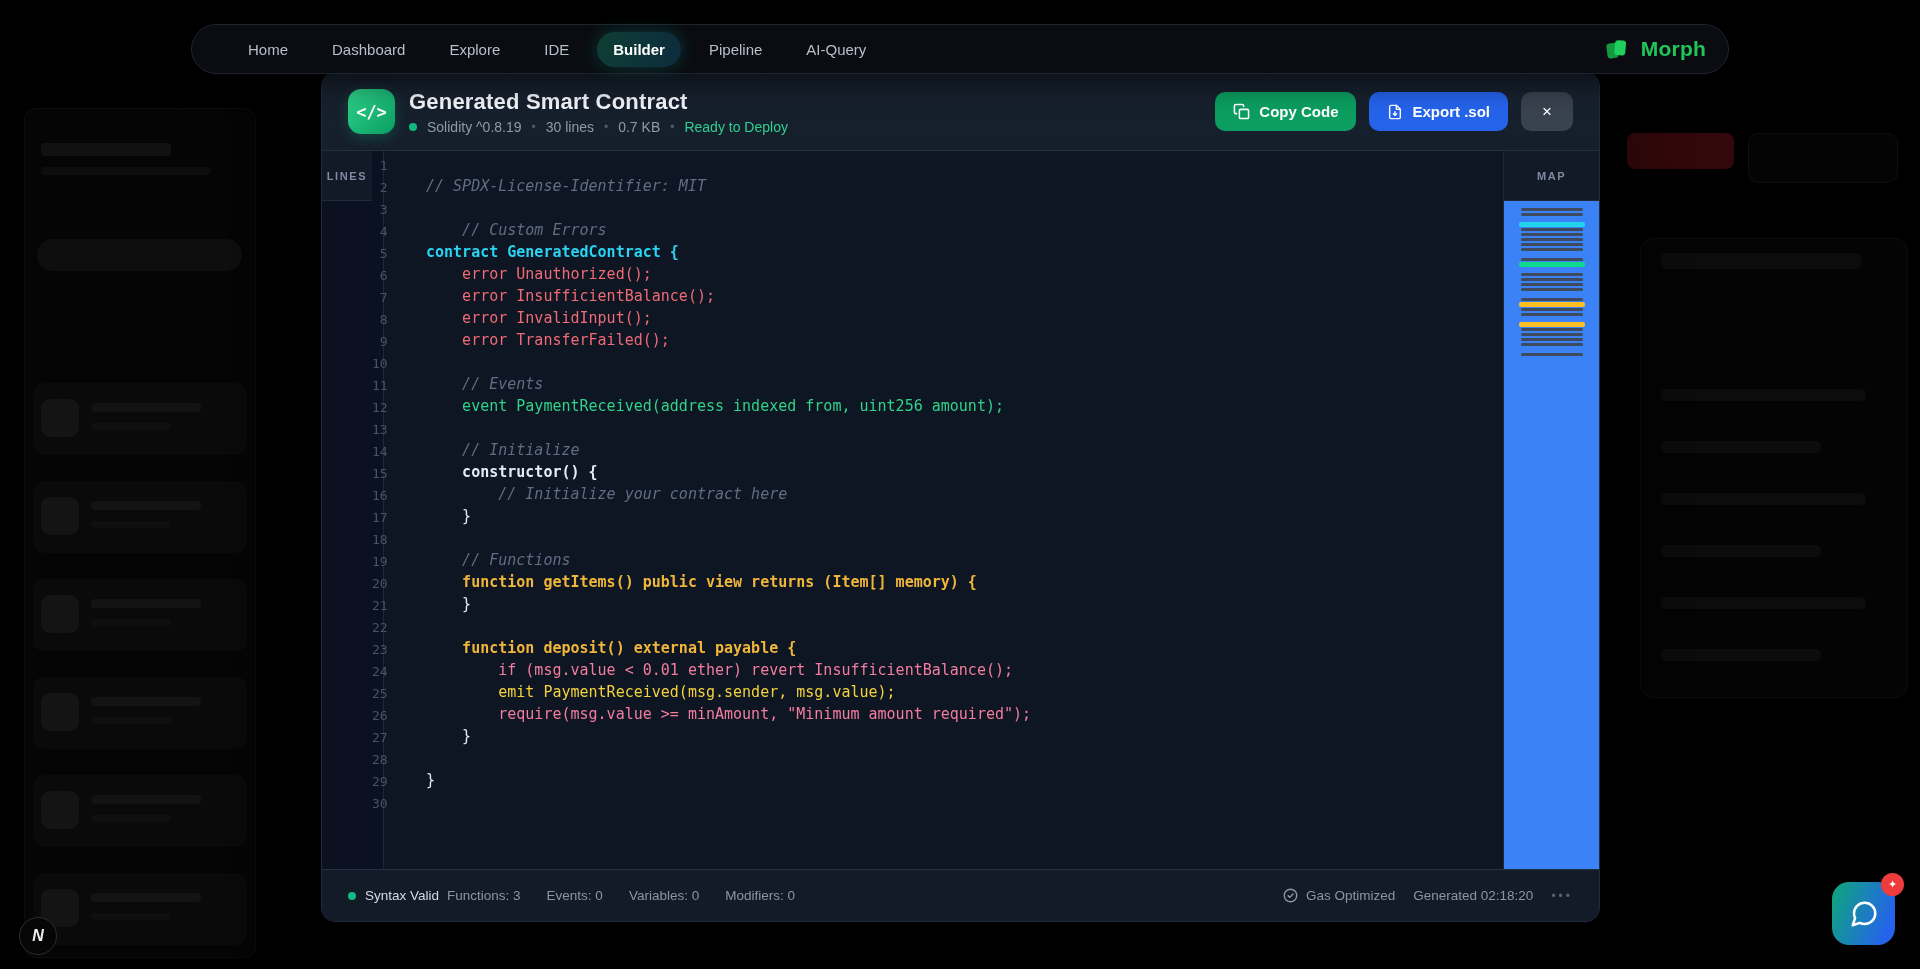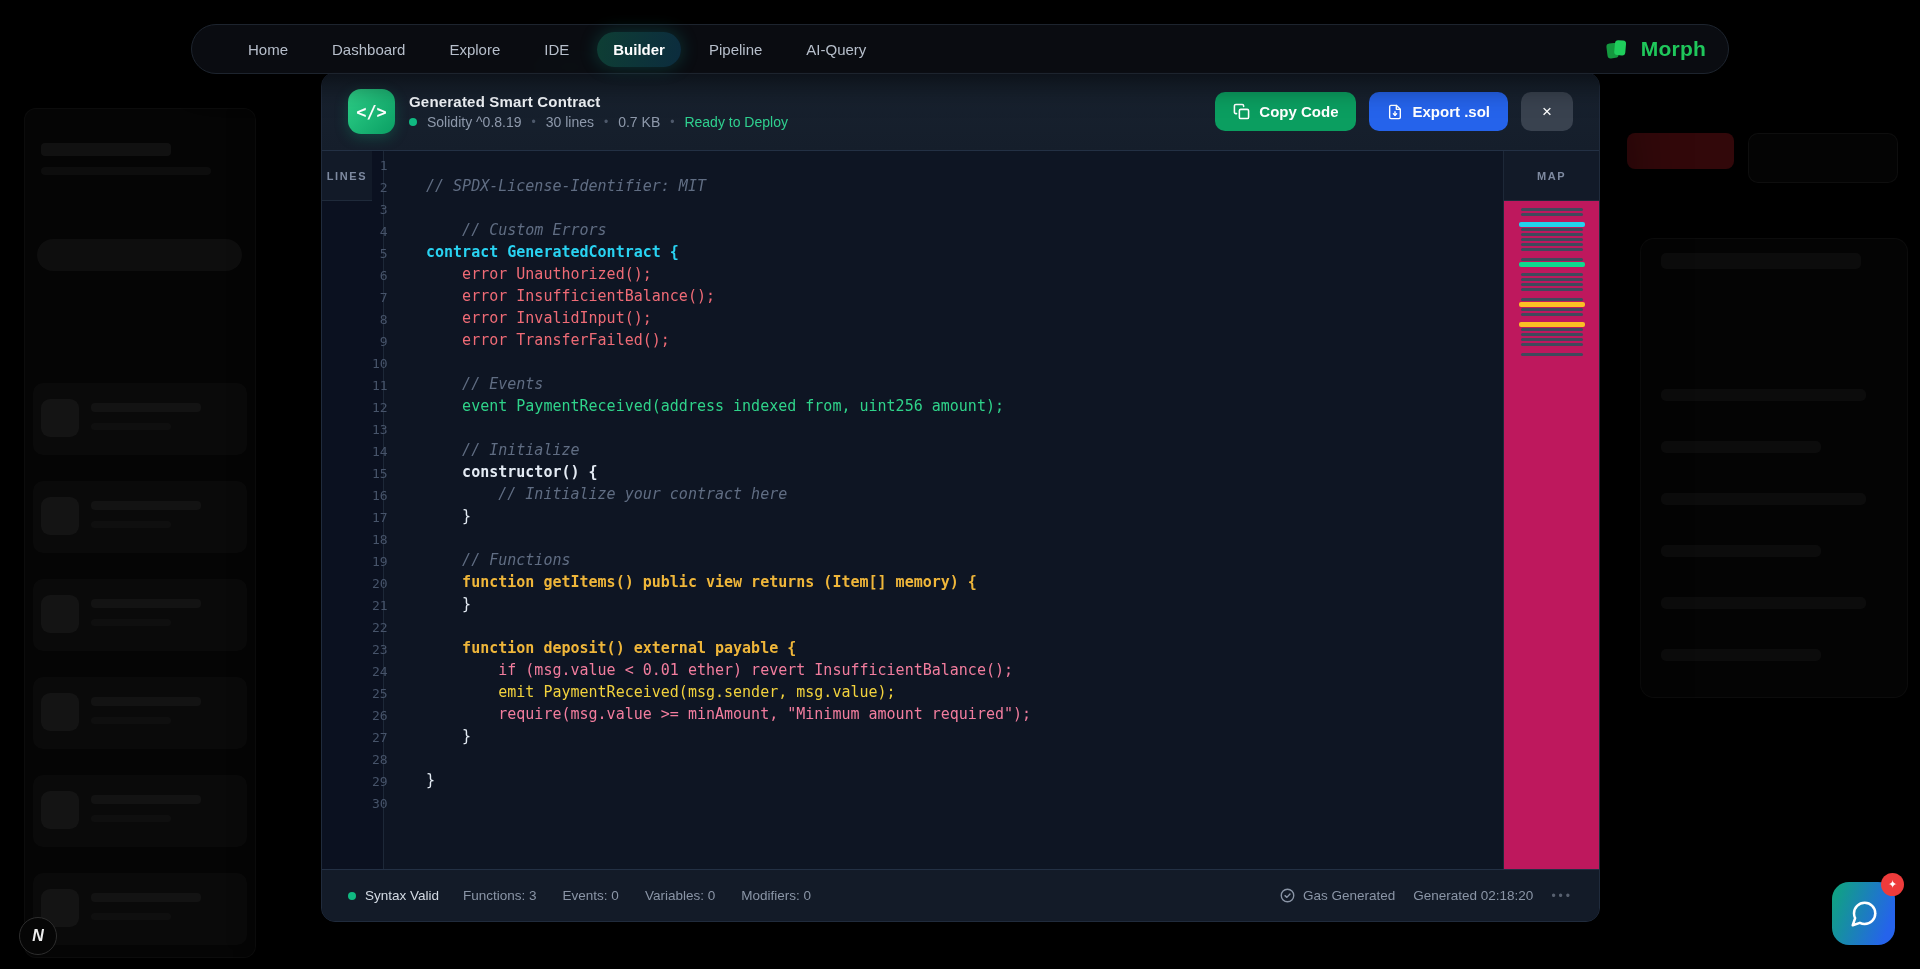--- a/index.html
+++ b/index.html
@@ -41,21 +41,21 @@
   
   .modal { position:absolute; left:321px; top:72px; width:1279px; height:850px; z-index:5;
            background:#101724; border:1px solid #202b3c; border-radius:14px; overflow:hidden;
            box-shadow:0 30px 80px rgba(0,0,0,0.8); display:flex; flex-direction:column; }
   .modal-header { height:78px; flex:0 0 78px; display:flex; align-items:center; gap:14px; padding:0 26px;
                   background:linear-gradient(180deg,#18222f, #151e2b); border-bottom:1px solid #233044; position:relative; }
   .hicon { width:47px; height:45px; border-radius:13px; flex:0 0 auto;
            background:linear-gradient(135deg,#2fd38a,#0a9e63); display:flex; align-items:center; justify-content:center;
            color:#fff; font-weight:700; font-size:17px; font-family:"DejaVu Sans Mono", monospace; box-shadow:0 4px 14px rgba(16,185,129,0.25); }
   .htext { display:flex; flex-direction:column; gap:4px; }
-  .modal-title { color:#f3f6fa; font-size:15px; font-weight:700; letter-spacing:0.2px; }
+  .modal-title { color:#f3f6fa; font-size:22px; font-weight:700; letter-spacing:0.2px; }
   .meta-row { display:flex; align-items:center; gap:10px; font-size:14px; color:#8e99ab; }
   .meta-dot { width:8px; height:8px; border-radius:50%; background:#10b981; }
   .meta-sep { color:#4e596b; font-size:12px; }
   .meta-status { color:#2fd08f; }
   .hbtns { margin-left:auto; display:flex; align-items:center; gap:13px; }
   .btn { display:flex; align-items:center; gap:9px; height:39px; padding:8px 18px; border-radius:10px;
          color:#fff; font-size:15px; font-weight:700; cursor:pointer; border:none; }
   .btn-copy { background:#0b9e60; }
   .btn-export { background:#2563eb; }
   .btn-close { width:52px; padding:0; justify-content:center; background:#39424f; font-size:17px; font-weight:400; }
@@ -76,32 +76,32 @@
   .tok-violet  { color:#8f8df2; }
   .tok-cyan    { color:#29d3f2; }
   .tok-red     { color:#ef6b76; }
   .tok-green   { color:#2fd38a; }
   .tok-white   { color:#e4ebf4; }
   .tok-yellow  { color:#efb63a; }
   .tok-lemon   { color:#f2d23d; }
   .tok-rose    { color:#f27d9e; }
   .tok-b { font-weight:700; }
 
-  .mapcol { width:96px; flex:0 0 96px; background:#be185d; border-left:1px solid #1d2838; display:flex; flex-direction:column; }
+  .mapcol { width:96px; flex:0 0 96px; background:#3b82f6; border-left:1px solid #1d2838; display:flex; flex-direction:column; }
   .map-bars { padding-top:6px; display:flex; flex-direction:column; align-items:center; cursor:pointer; }
   .map-slot { height:5px; width:100%; display:flex; justify-content:center; align-items:center; }
   .map-bar  { width:62px; height:3px; border-radius:2px; background:#3f4a5c; }
   .map-bar.cyan   { background:#22d3ee; height:5px; width:66px; }
   .map-bar.green  { background:#10d98e; height:5px; width:66px; }
   .map-bar.yellow { background:#fbbf24; height:5px; width:66px; }
 
   
   .modal-footer { height:52px; flex:0 0 52px; background:#131b28; border-top:1px solid #233044;
                   display:flex; align-items:center; padding:0 26px; font-size:13.5px; }
-  .f-left { display:flex; align-items:center; gap:24px; }
+  .f-left { display:flex; align-items:center; gap:8px; }
   .f-status { display:flex; align-items:center; gap:9px; color:#d4dbe4; }
   .f-dot { width:8px; height:8px; border-radius:50%; background:#10b981; }
   .f-stat { color:#8a95a6; }
   .f-right { margin-left:auto; display:flex; align-items:center; gap:18px; color:#8a95a6; }
   .f-gas { display:flex; align-items:center; gap:8px; }
   .f-more { color:#57606f; letter-spacing:3px; font-size:12px; cursor:pointer; }
 
   
   .nextjs { position:absolute; left:19px; top:917px; width:38px; height:38px; border-radius:50%; z-index:20;
             background:#060606; border:1px solid #2d2d2d; display:flex; align-items:center; justify-content:center;
@@ -400,21 +400,21 @@
         </span>
     </div>
     <div class="f-right">
       <span class="f-gas">
         <span style="display:flex">
           <svg width="15" height="15" viewBox="0 0 24 24" fill="none" stroke="#8a95a6" stroke-width="2.2" stroke-linecap="round" stroke-linejoin="round">
             <circle cx="12" cy="12" r="10"></circle>
               <polyline points="8 12.2 11 15 16 9.5"></polyline>
           </svg>
         </span>
-        <span>Gas Generated</span>
+        <span>Gas Optimized</span>
       </span>
       <span>Generated 02:18:20</span>
       <span class="f-more">•••</span>
     </div>
   </footer>
 </section>
 
 <div class="nextjs">
   <span>N</span>
 </div>

